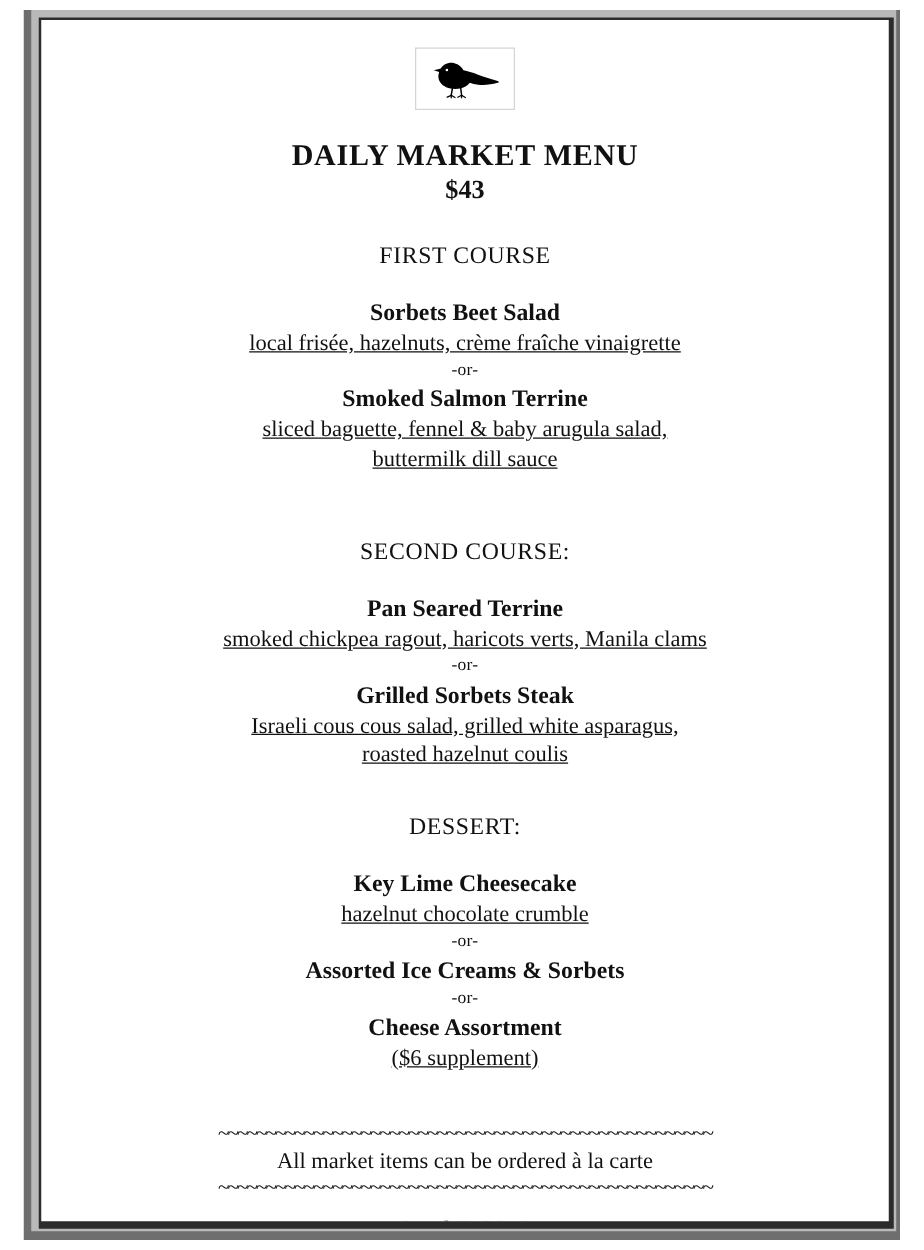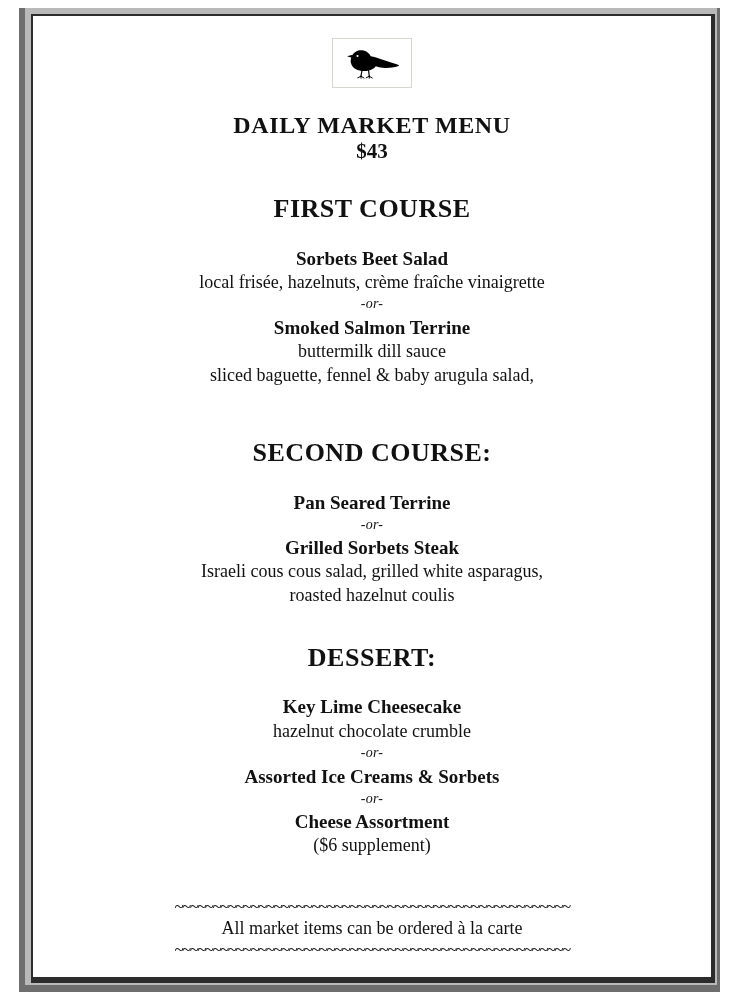--- a/index.html
+++ b/index.html
@@ -89,22 +89,22 @@
   }
   .menu-price {
     font-size: 21px;
     font-weight: bold;
     line-height: 1.15;
     margin: 0 0 0 0;
   }
 
   .section { margin-top: 0; }
   .section-heading {
-    font-size: 26px;
-    font-weight: bold;
+    font-size: 19px;
+    font-weight: normal;
     letter-spacing: 0.5px;
     line-height: 1.1;
     margin: 0;
   }
   .sec-first  { margin-top: 32px; }
   .sec-second { margin-top: 52px; }
   .sec-dessert{ margin-top: 36px; }
 
   .items { margin-top: 22px; }
 
@@ -112,27 +112,27 @@
     font-size: 19px;
     font-weight: bold;
     line-height: 1.32;
     margin: 0;
   }
   .dish-desc {
     font-size: 18px;
     font-weight: normal;
     line-height: 1.32;
     margin: 0;
+    text-decoration: underline;
   }
   .or-sep {
     font-size: 14px;
     line-height: 1.45;
     margin: 0;
     letter-spacing: 0.2px;
-    font-style: italic;
   }
 
   
   .footer {
     margin-top: 42px;
   }
   .wavy {
     font-family: "Liberation Serif", "DejaVu Serif", serif;
     font-size: 17px;
     line-height: 0.85;
@@ -196,29 +196,30 @@
     <div class="menu-title">DAILY MARKET MENU</div>
     <div class="menu-price">$43</div>
 
     <div class="section sec-first">
       <div class="section-heading">FIRST COURSE</div>
       <div class="items">
         <div class="dish-name">Sorbets Beet Salad</div>
         <div class="dish-desc">local frisée, hazelnuts, crème fraîche vinaigrette</div>
         <div class="or-sep">-or-</div>
         <div class="dish-name">Smoked Salmon Terrine</div>
+        <div class="dish-desc">sliced baguette, fennel &amp; baby arugula salad,</div>
         <div class="dish-desc">buttermilk dill sauce</div>
-        <div class="dish-desc">sliced baguette, fennel &amp; baby arugula salad,</div>
       </div>
     </div>
 
     <div class="section sec-second">
       <div class="section-heading">SECOND COURSE:</div>
       <div class="items">
         <div class="dish-name">Pan Seared Terrine</div>
+        <div class="dish-desc">smoked chickpea ragout, haricots verts, Manila clams</div>
         <div class="or-sep">-or-</div>
         <div class="dish-name">Grilled Sorbets Steak</div>
         <div class="dish-desc">Israeli cous cous salad, grilled white asparagus,</div>
         <div class="dish-desc">roasted hazelnut coulis</div>
       </div>
     </div>
 
     <div class="section sec-dessert">
       <div class="section-heading">DESSERT:</div>
       <div class="items">

